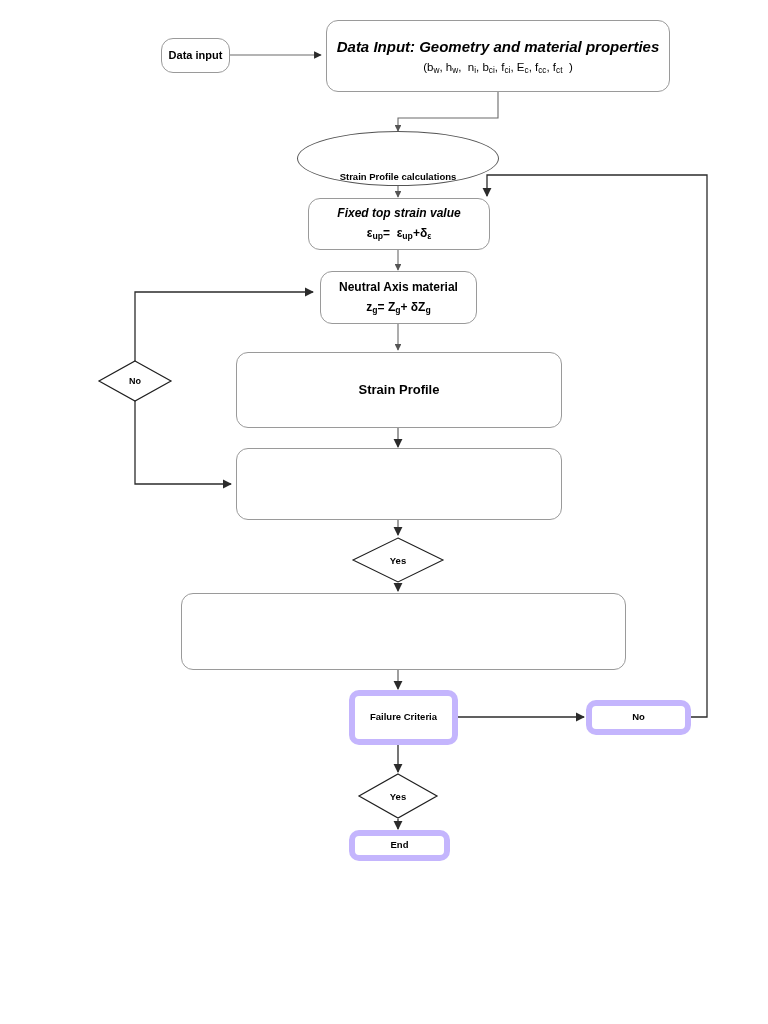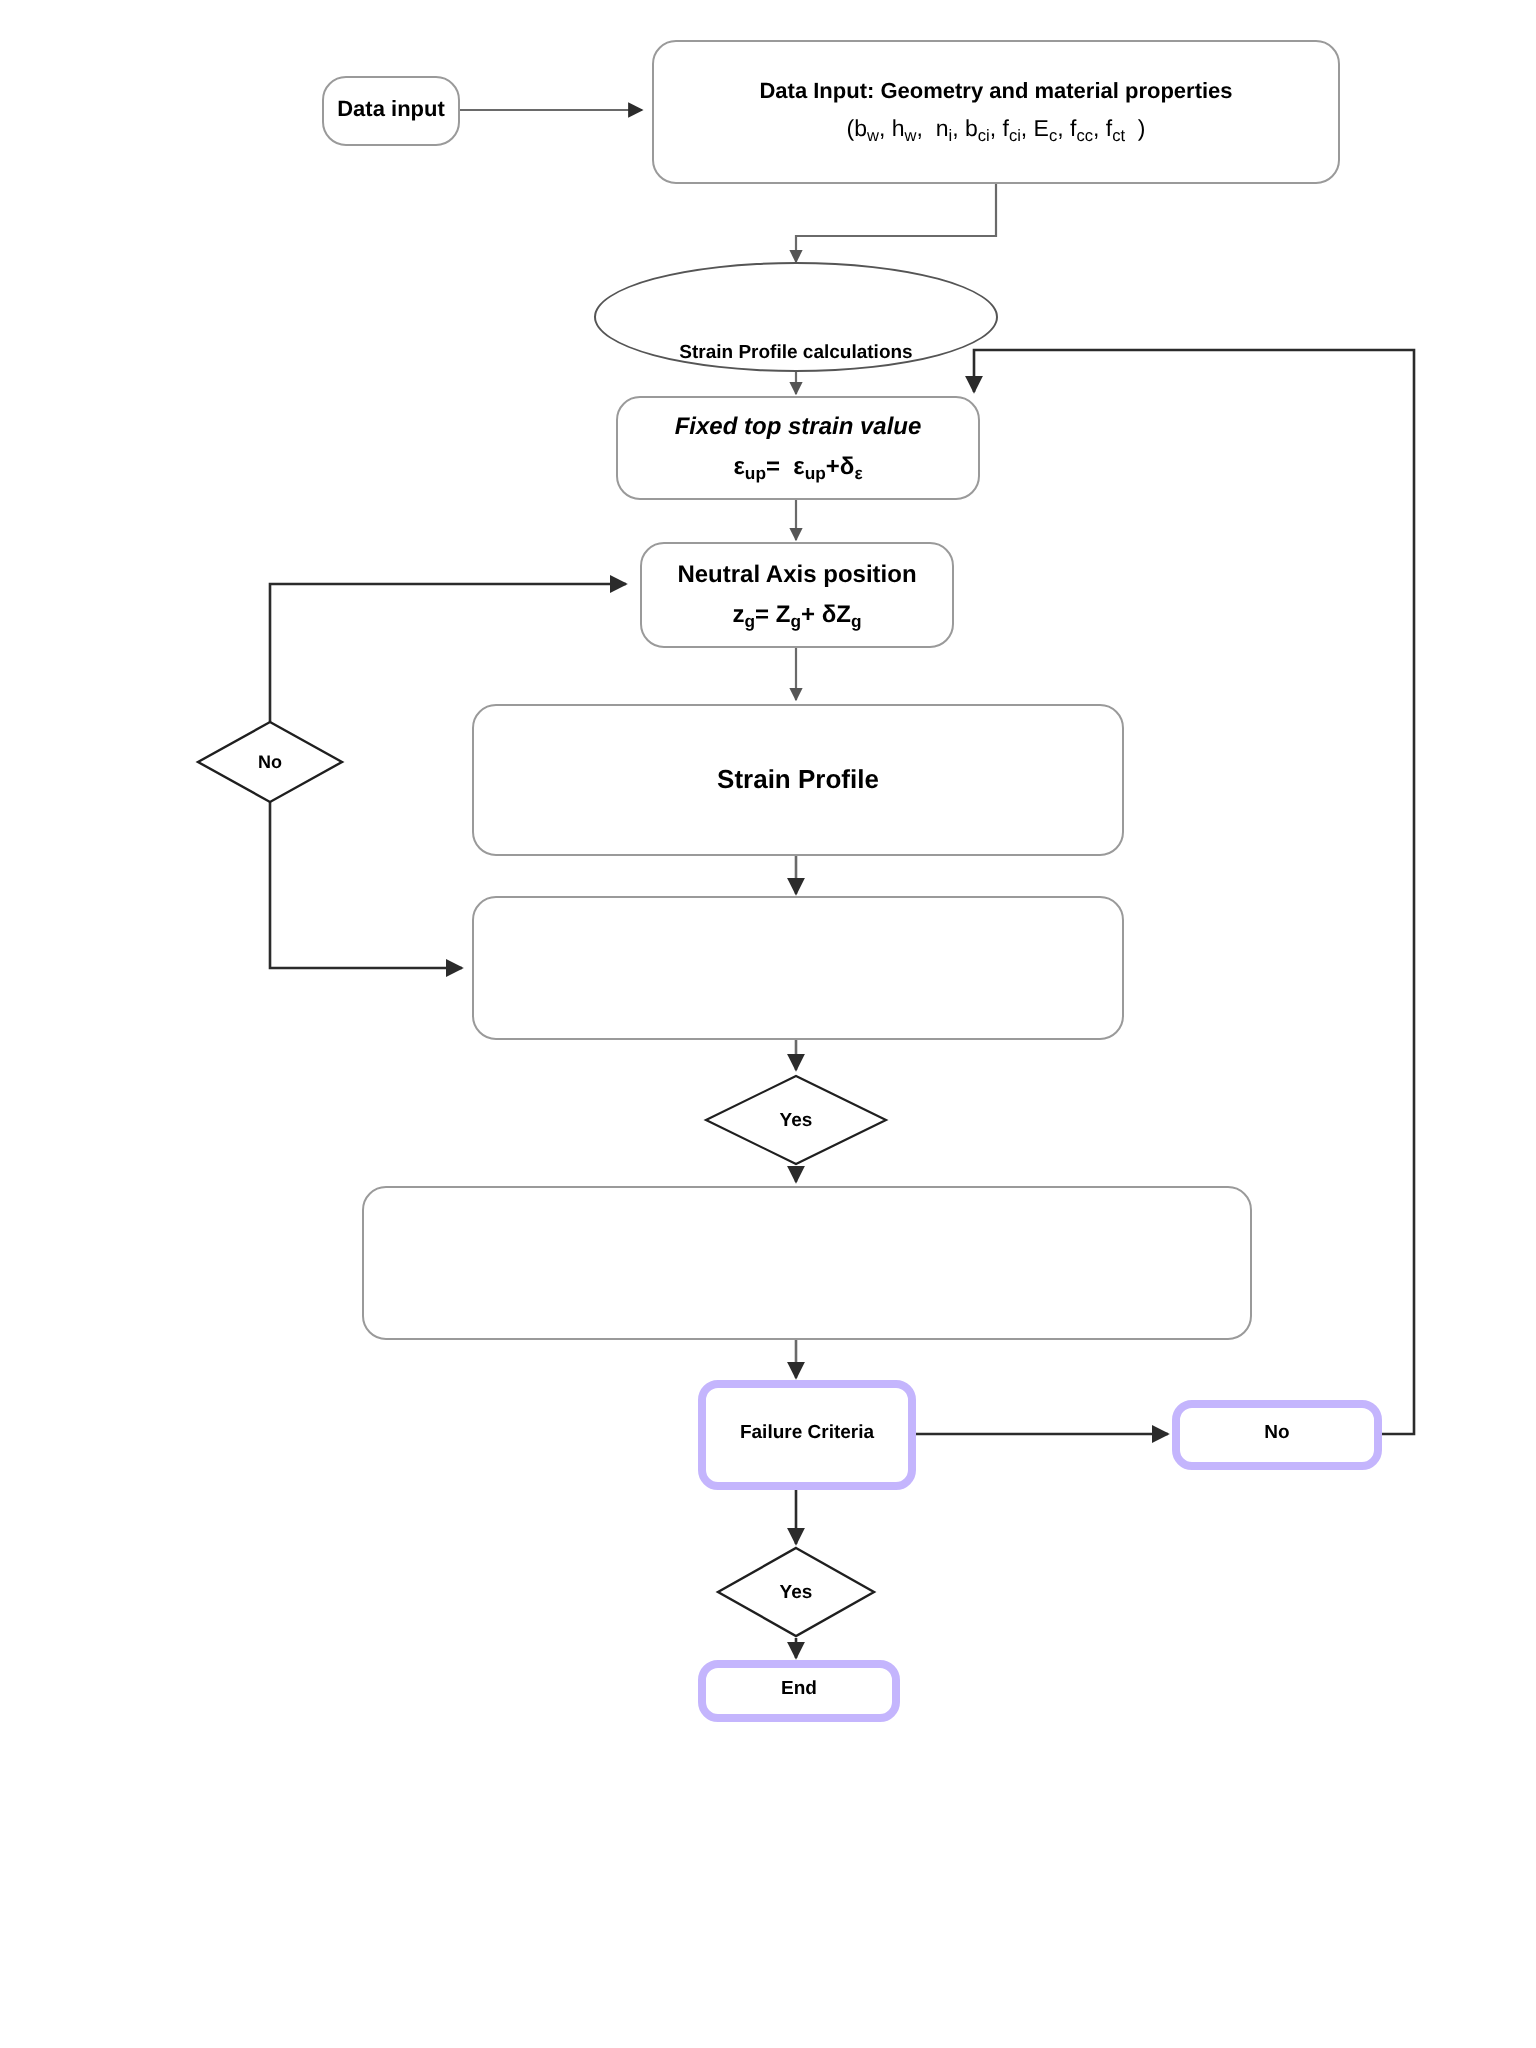--- a/index.html
+++ b/index.html
@@ -30,21 +30,21 @@
     text-align: center;
     color: #000000;
     background: #ffffff;
     z-index: 2;
   }
   .rbox {
     border: 1px solid #9a9a9a;
     border-radius: 12px;
   }
   .rbox-dark {
-    border: 4px solid #c4b5fd;
+    border: 6px solid #c4b5fd;
     border-radius: 10px;
     align-items: center;
   }
   .lbl {
     line-height: 1.3;
     padding: 2px 6px;
     white-space: nowrap;
   }
   .bold {
     font-weight: bold;
@@ -140,35 +140,35 @@
     <path d="M 135 363 L 135 292 L 313 292" stroke="#2b2b2b" stroke-width="1.3" fill="none" marker-end="url(#arrow)"></path>
 
     <path d="M 135 400 L 135 484 L 231 484" stroke="#2b2b2b" stroke-width="1.3" fill="none" marker-end="url(#arrow)"></path>
   </svg>
 
   <div class="node rbox" style="left:161px; top:38px; width:69px; height:35px;">
     <span class="lbl bold" style="font-size:11px;">Data input</span>
   </div>
 
   <div class="node rbox" style="left:326px; top:20px; width:344px; height:72px; flex-direction:column;">
-    <span class="lbl bold" style="font-size:11px;">Data Input: Geometry and material properties</span>
+    <span class="lbl bold" style="font-size:15px;font-style:italic;">Data Input: Geometry and material properties</span>
     <span class="lbl" style="font-size:11.5px;">(b<sub>w</sub>, h<sub>w</sub>,&nbsp; n<sub>i</sub>, b<sub>ci</sub>, f<sub>ci</sub>, E<sub>c</sub>, f<sub>cc</sub>, f<sub>ct</sub>&nbsp; )</span>
   </div>
 
   <div class="ellipse" style="left:297px; top:131px; width:202px; height:55px;">
     <span class="lbl bold" style="font-size:9.5px;">Strain Profile calculations</span>
   </div>
 
   <div class="node rbox" style="left:308px; top:198px; width:182px; height:52px; flex-direction:column;">
     <span class="lbl bold" style="font-size:12px;font-style:italic;">Fixed top strain value</span>
     <span class="lbl bold" style="font-size:12px;">ε<sub>up</sub>=&nbsp;&nbsp;ε<sub>up</sub>+δ<sub>ε</sub></span>
   </div>
 
   <div class="node rbox" style="left:320px; top:271px; width:157px; height:53px; flex-direction:column;">
-    <span class="lbl bold" style="font-size:12px;">Neutral Axis position</span>
+    <span class="lbl bold" style="font-size:12px;">Neutral Axis material</span>
     <span class="lbl bold" style="font-size:12px;">z<sub>g</sub>= Z<sub>g</sub>+ δZ<sub>g</sub></span>
   </div>
 
   <div class="node rbox" style="left:236px; top:352px; width:326px; height:76px;text-align:right;">
     <span class="lbl bold" style="font-size:13px;">Strain Profile</span>
   </div>
 
   <div class="node rbox" style="left:236px; top:448px; width:326px; height:72px;">
     <span class="lbl" style="font-size:12px;"></span>
   </div>

